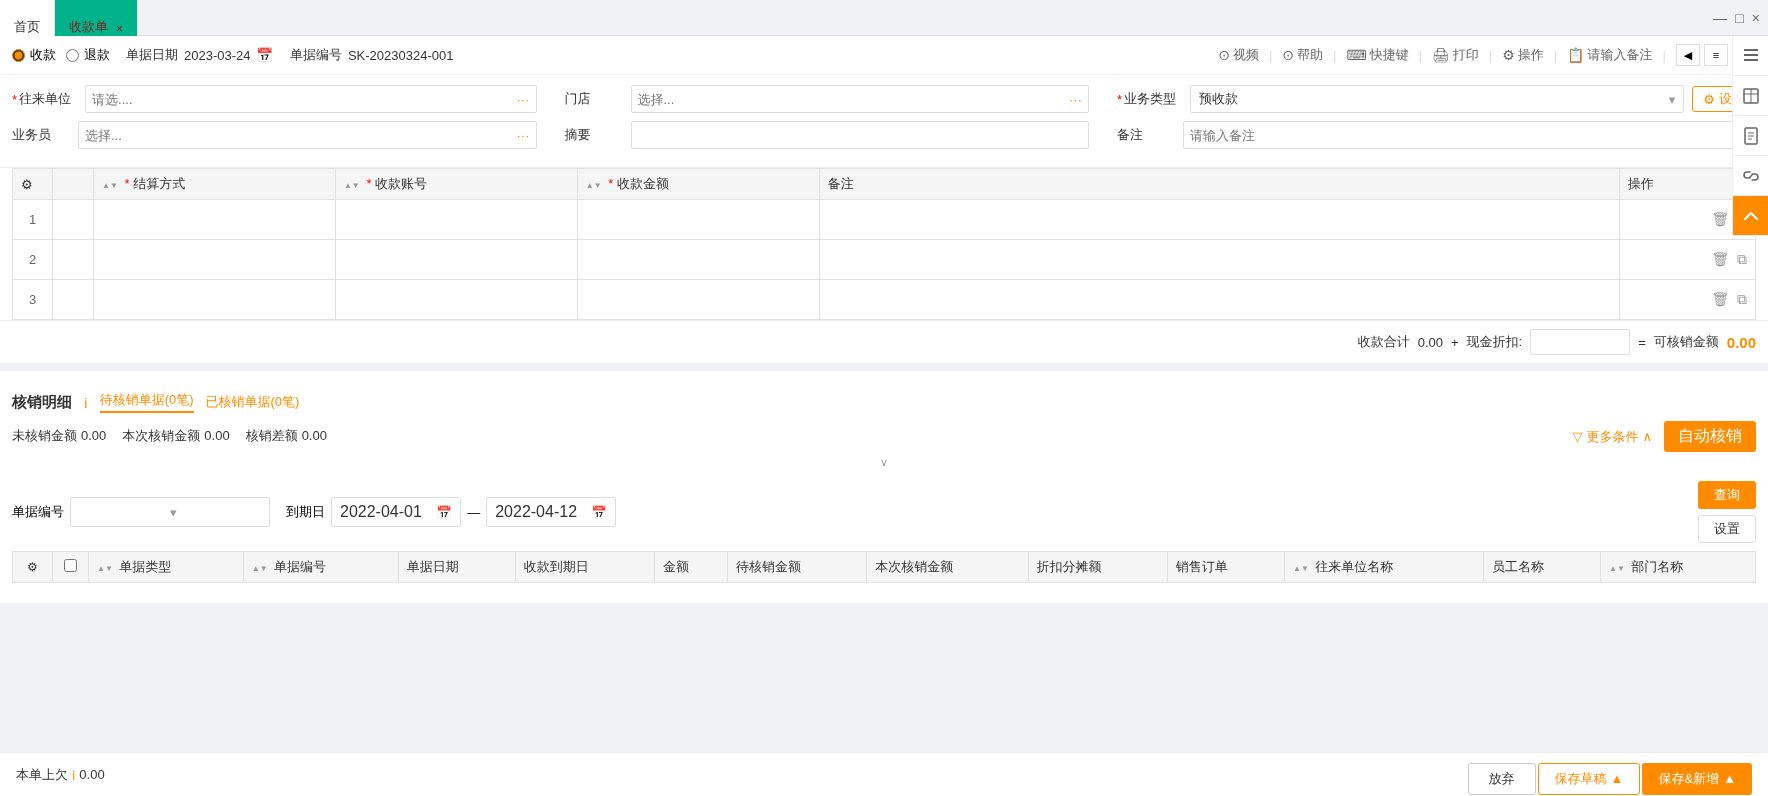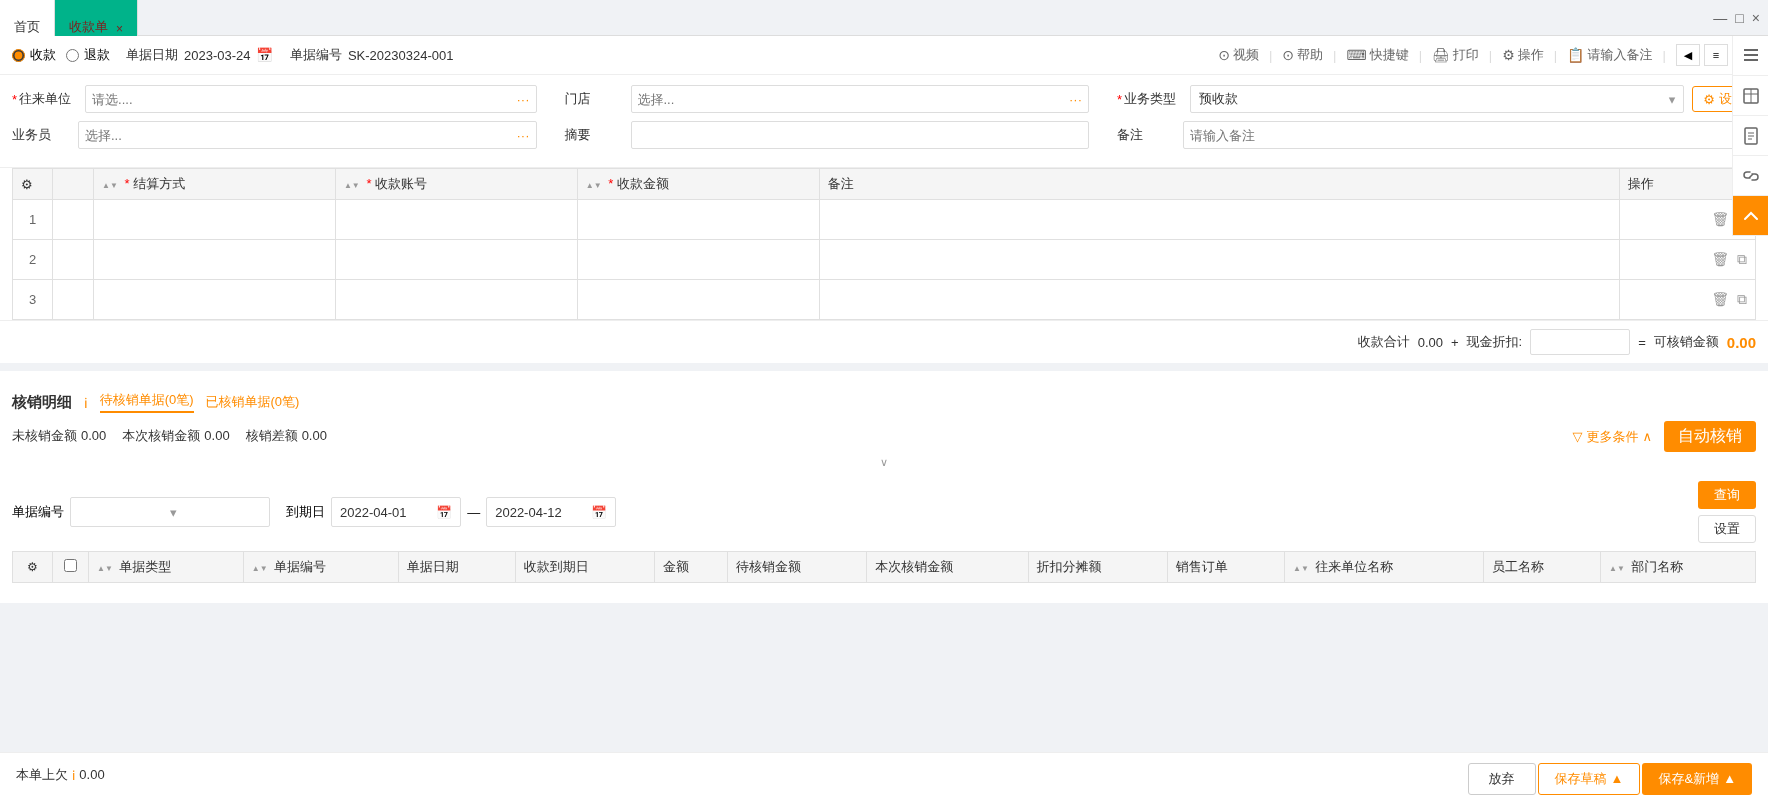--- a/index.html
+++ b/index.html
@@ -110,21 +110,21 @@
 
     .filter-row { display: flex; align-items: center; gap: 16px; padding: 8px 0; }
     .filter-field { display: flex; align-items: center; gap: 6px; }
     .filter-select-wrap {
       border: 1px solid #ddd; border-radius: 2px; height: 30px;
       display: flex; align-items: center; padding: 0 8px; min-width: 200px; background: #fff;
     }
     .filter-select-wrap span { flex: 1; color: #999; }
     .date-range { display: flex; align-items: center; gap: 6px; }
     .date-input-wrap { border: 1px solid #ddd; border-radius: 2px; height: 30px; display: flex; align-items: center; padding: 0 8px; gap: 6px; background: #fff; }
-    .date-input-wrap input { border: none; outline: none; font-size: 13px; color: #333; width: 90px; }
+    .date-input-wrap input { border: none; outline: none; font-size: 16px; color: #333; width: 90px; }
     .cal-icon { color: #999; cursor: pointer; }
     .query-btn { background: #ff8c00; color: #fff; border: none; border-radius: 3px; padding: 5px 16px; cursor: pointer; font-size: 13px; }
     .set-btn { border: 1px solid #ddd; color: #333; border-radius: 3px; padding: 4px 14px; cursor: pointer; background: #fff; font-size: 13px; }
 
     
     .sub-table-wrap { padding: 0 0; background: #fff; overflow-x: auto; }
     .sub-table { width: 100%; border-collapse: collapse; }
     .sub-table th {
       background: #f5f5f5; border: 1px solid #e0e0e0; padding: 6px 8px;
       text-align: left; font-weight: 500; color: #333; white-space: nowrap; font-size: 12px;

